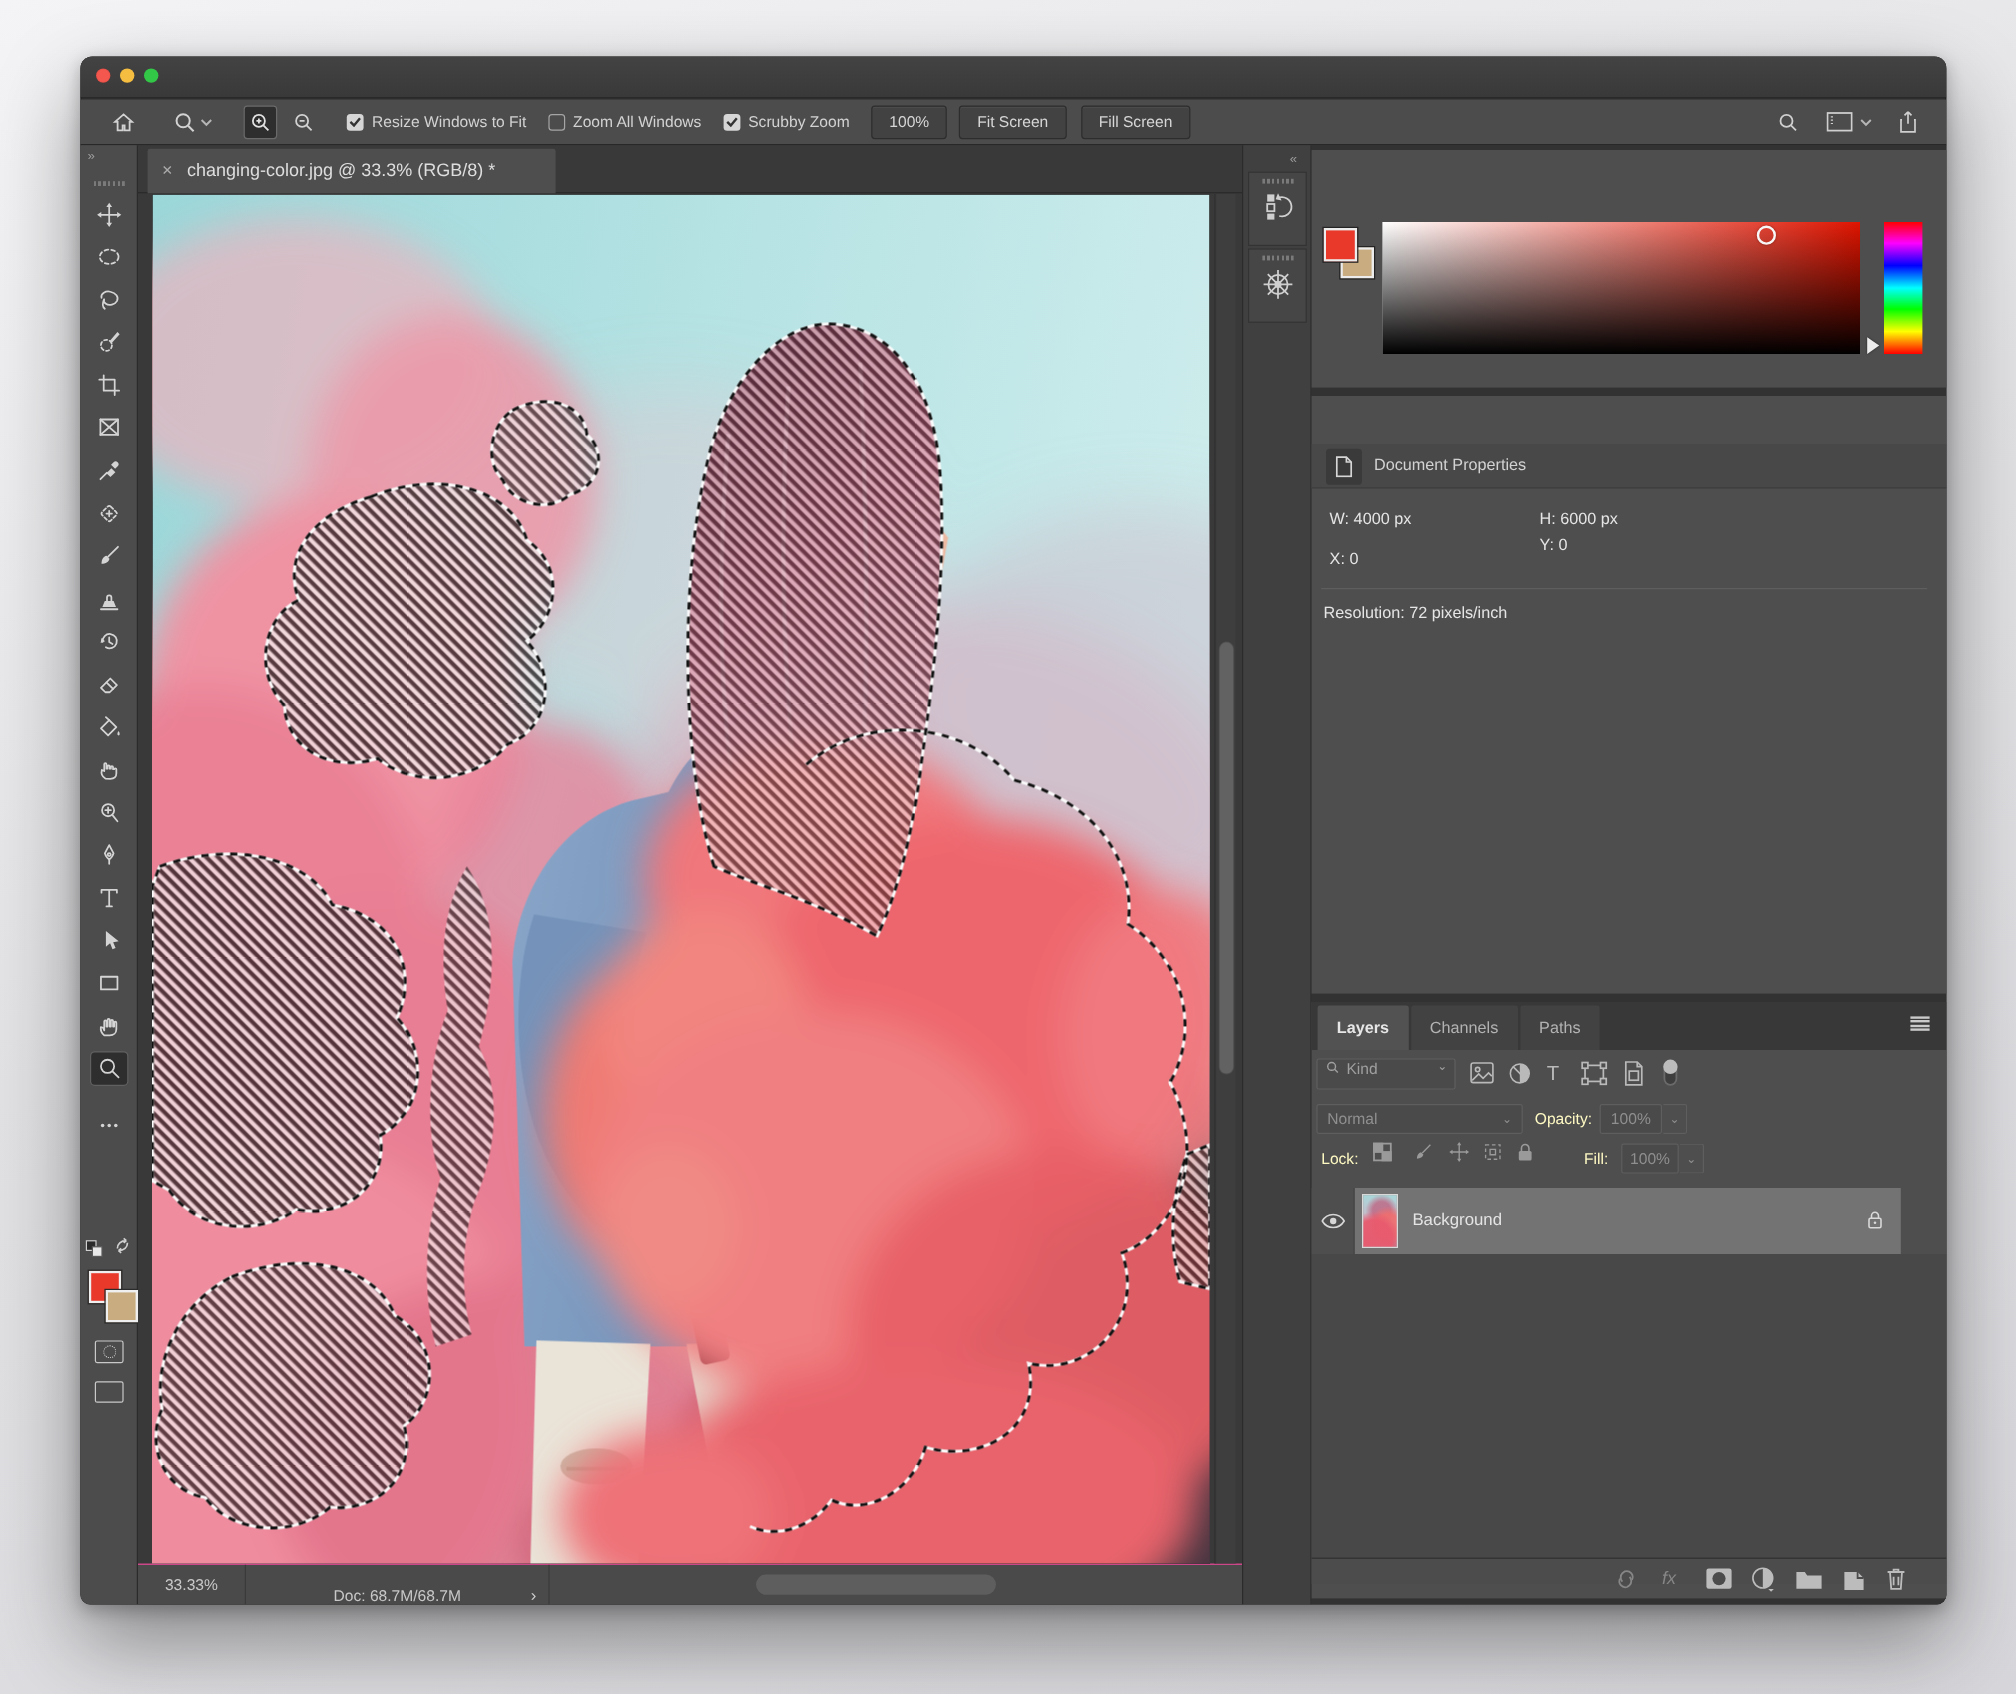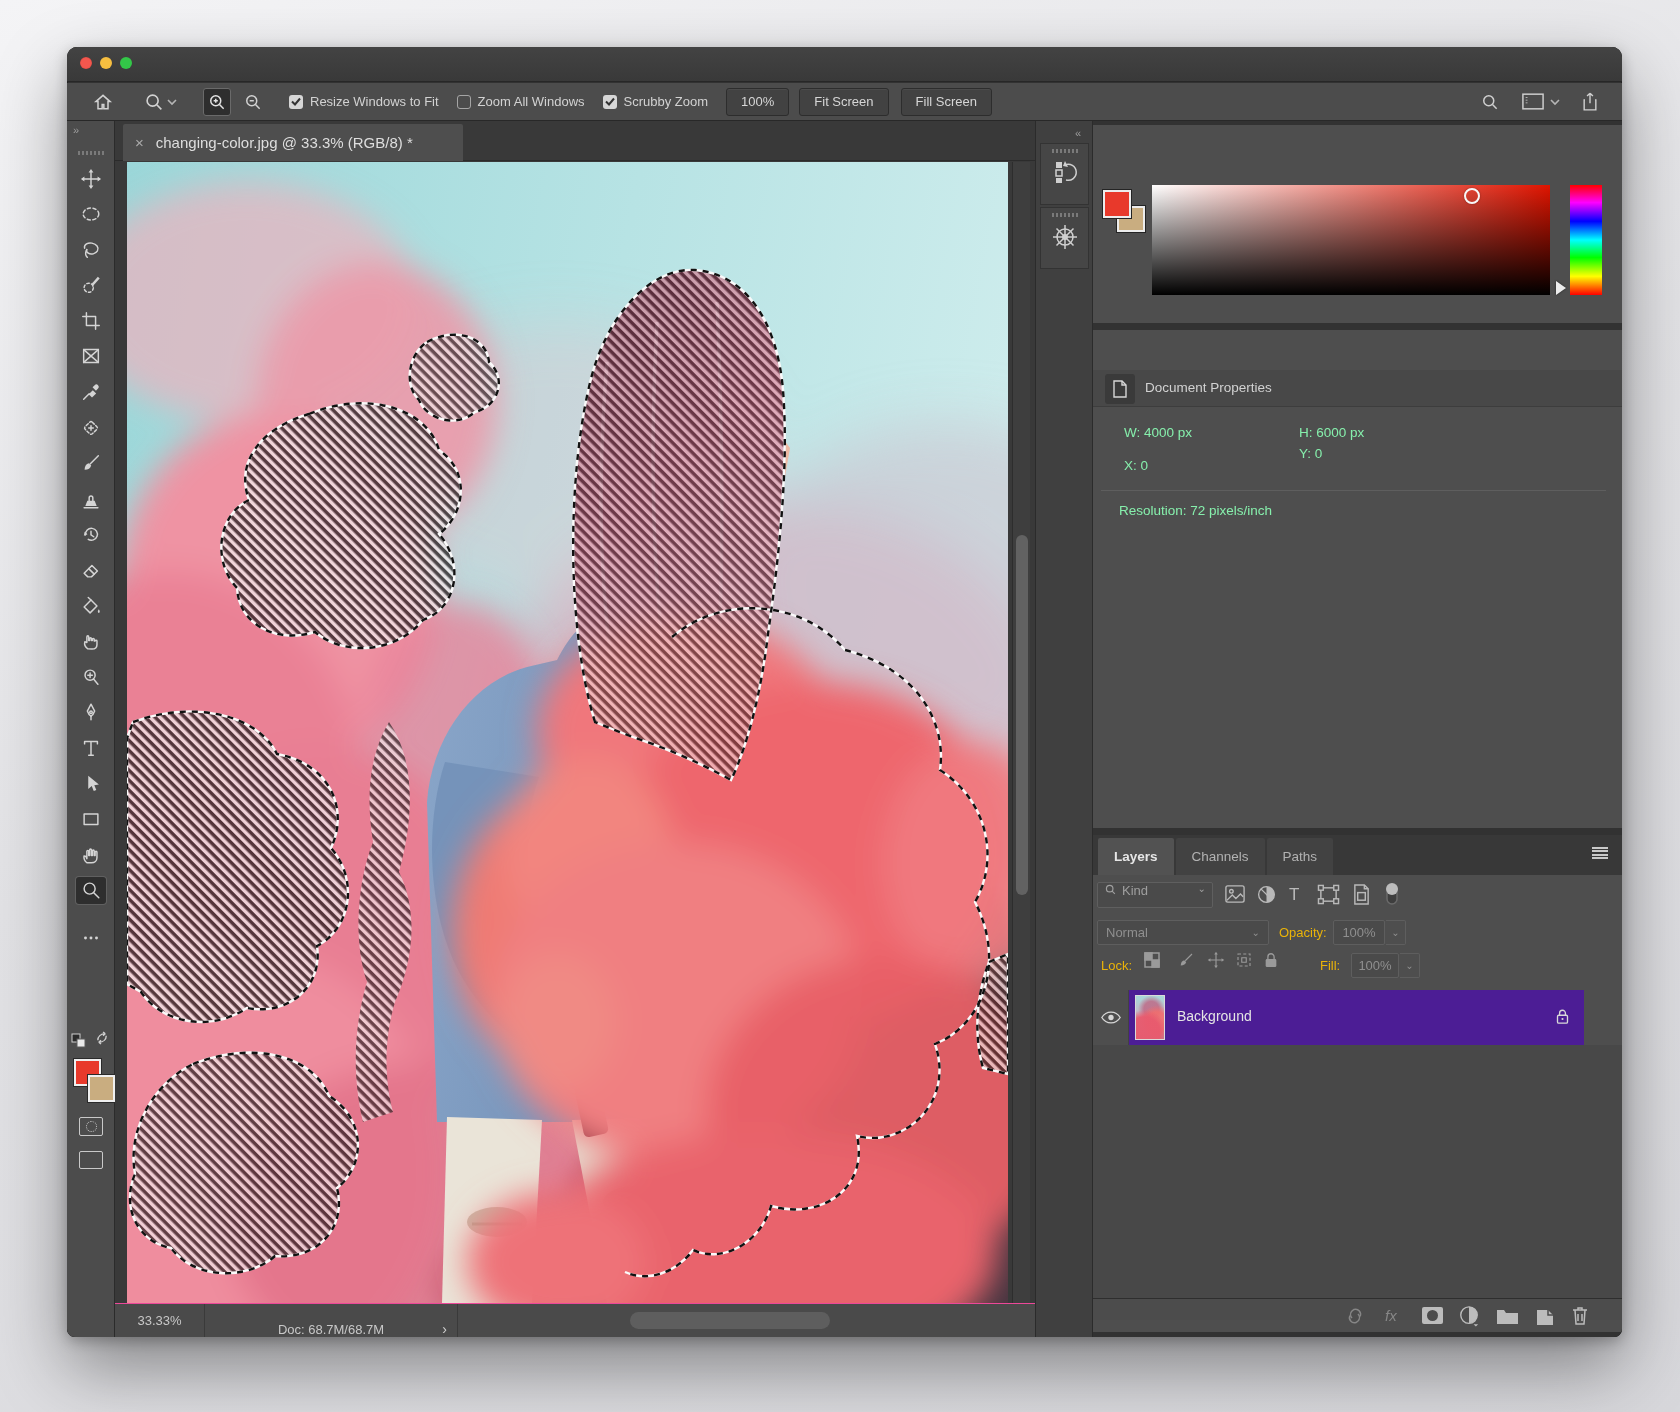--- a/index.html
+++ b/index.html
@@ -85,34 +85,34 @@
   .gradbox { position:absolute; left:59px; top:60px; width:398px; height:110px;
      background: linear-gradient(to top, #000, rgba(0,0,0,0)), linear-gradient(to right, #fff, #df1400); }
   .gradmark { position:absolute; left:371px; top:63px; width:16px; height:16px; border:2px solid #f7f7f7; border-radius:50%; box-shadow:0 0 2px rgba(0,0,0,.4); }
   .huestrip { position:absolute; left:477px; top:60px; width:32px; height:110px;
      background: linear-gradient(180deg,#f00 0%,#f0f 16%,#00f 33%,#0ff 50%,#0f0 66%,#ff0 83%,#f00 100%); }
   .huetri { position:absolute; left:463px; top:156px; width:0; height:0; border-top:7px solid transparent; border-bottom:7px solid transparent; border-left:10px solid #ededed; filter:drop-shadow(0 0 1px rgba(0,0,0,.5)); }
   
   .prop-head { position:absolute; left:0; top:40px; width:100%; height:37px; background:#484848; border-bottom:1px solid #3d3d3d; }
   .prop-head .dicon { position:absolute; left:12px; top:4px; width:30px; height:30px; background:#3a3a3a; border-radius:3px; display:flex; align-items:center; justify-content:center; }
   .prop-head .lbl { position:absolute; left:52px; top:10px; font-size:13.5px; color:#d2d2d2; }
-  .pfield { position:absolute; font-size:13.5px; color:#86efac;margin-left:16px; }
+  .pfield { position:absolute; font-size:13.5px; color:#e5e5e5; }
   .pdivider { position:absolute; left:8px; top:160px; width:505px; height:1px; background:#5e5e5e; }
   
   .kindbox { position:absolute; left:4px; top:47px; width:116px; height:26px; border:1px solid #5f5f5f; border-radius:2px; background:#4a4a4a; display:flex; color:#9f9f9f; font-size:13px; }
   .kindbox .mag { margin:0 5px 0 6px; }
   .kindbox .chev { margin-left:auto; margin-right:6px; font-size:10px; }
   .frow-ic { position:absolute; top:49px; color:#b9b9b9; }
   .frow-ic svg { stroke:#b9b9b9; fill:none; stroke-width:1.5; }
   .selbox { position:absolute; height:25px; border:1px solid #5e5e5e; border-radius:2px; background:#4a4a4a; display:flex; align-items:center; font-size:13px; color:#8f8f8f; padding:0 8px; }
   .chevbox { position:absolute; width:20px; height:25px; border:1px solid #5e5e5e; border-left:none; border-radius:0 2px 2px 0; display:flex; align-items:center; justify-content:center; color:#8f8f8f; font-size:10px; }
-  .rowlbl { position:absolute; font-size:13px; color:#eab308; }
+  .rowlbl { position:absolute; font-size:13px; color:#fef9c3; }
   .lockic { position:absolute; top:116px; }
   .lockic svg { stroke:#9a9a9a; fill:none; stroke-width:1.5; }
-  .layer-row { position:absolute; left:36px; top:155px; width:455px; height:55px; background:#4c1d95; }
+  .layer-row { position:absolute; left:36px; top:155px; width:455px; height:55px; background:#737373; }
   .eye-col { position:absolute; left:0; top:155px; width:36px; height:55px; background:#4e4e4e; border-right:1px solid #424242; display:flex; align-items:center; justify-content:center; }
   .lthumb { position:absolute; left:6px; top:5px; width:30px; height:45px; border:1px solid #d9d9d9;
     background:
       radial-gradient(circle at 30% 85%, rgba(232,90,110,.95) 0 38%, rgba(232,90,110,0) 55%),
       radial-gradient(circle at 75% 60%, rgba(240,110,110,.9) 0 30%, rgba(240,110,110,0) 50%),
       radial-gradient(circle at 55% 30%, rgba(190,100,130,.8) 0 22%, rgba(190,100,130,0) 40%),
       linear-gradient(180deg,#a8d8da 0%, #c9b6c6 45%, #b97f93 100%); }
   .lname { position:absolute; left:48px; top:18px; font-size:14px; color:#e4e4e4; }
   .llock { position:absolute; right:14px; top:18px; }
   .layers-empty { position:absolute; left:0; top:210px; width:100%; height:253px; background:#484848; }

